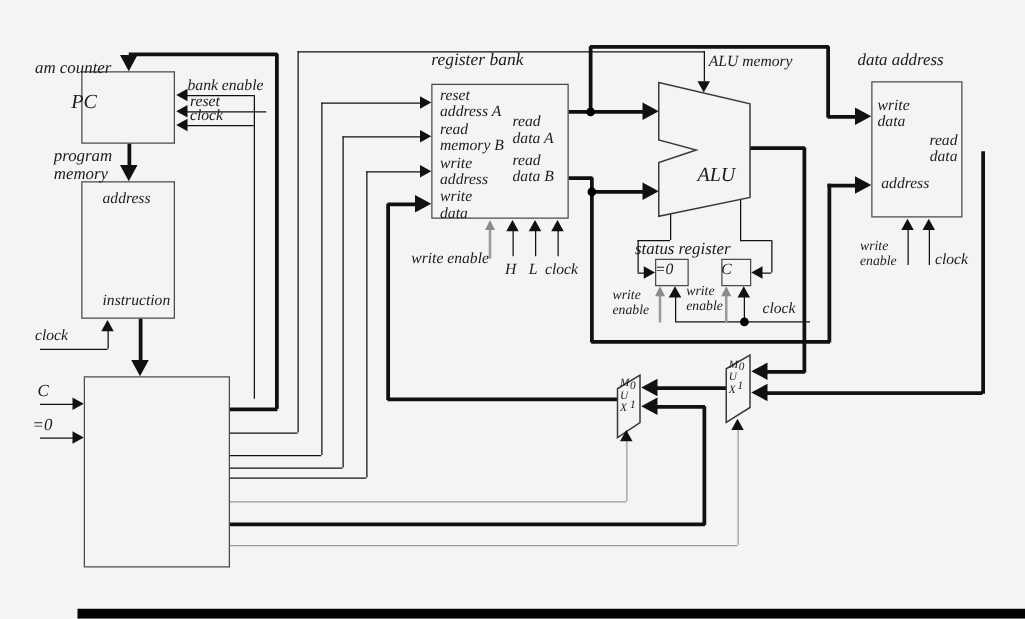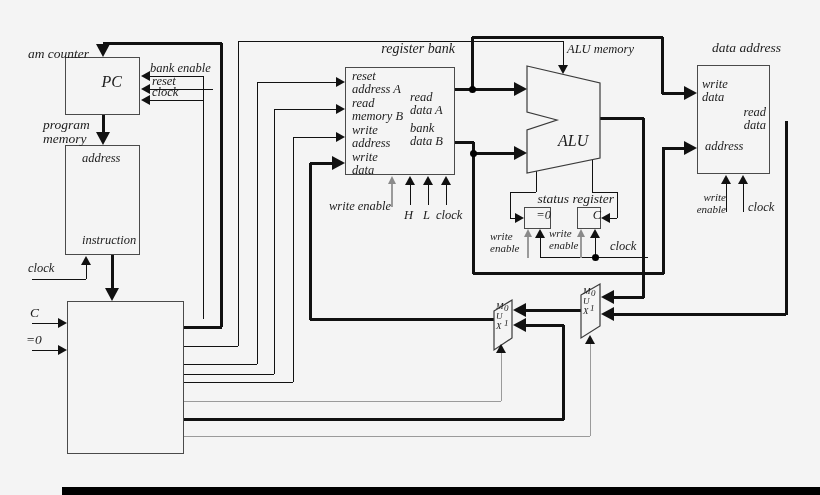--- a/index.html
+++ b/index.html
@@ -2,21 +2,21 @@
 <html><head>
 <meta charset="utf-8">
 <style>
   html,body{margin:0;padding:0;}
   #stage{position:relative;width:820px;height:495px;background:#f4f4f4;overflow:hidden;
          font-family:"Liberation Serif","DejaVu Serif",serif;}
   .box{position:absolute;border:1px solid #4a4a4a;background:transparent;box-sizing:border-box;}
   .lbl{position:absolute;font-style:italic;color:#1b1b1b;font-size:12.5px;white-space:nowrap;
        line-height:1.05;z-index:5;}
   .wrap{white-space:normal;}
-  .ctr{text-align:right;}
+  .ctr{text-align:left;}
   .rgt{text-align:right;}
   .fs11{font-size:11px;}
   .fs13{font-size:13.5px;}
   .fs14{font-size:14px;}
   .fs16{font-size:16px;}
   .mux{font-size:9px;}
   .wire{position:absolute;z-index:1;}
   .arr{position:absolute;width:0;height:0;z-index:6;}
   .dot{position:absolute;width:7px;height:7px;border-radius:50%;background:#000;z-index:6;}
   svg.shapes{position:absolute;left:0;top:0;z-index:4;pointer-events:none;}
@@ -35,38 +35,38 @@
   <div class="box" style="left:577px;top:207px;width:24px;height:22px;"></div>
   <div class="box" style="left:697px;top:65px;width:73px;height:109px;"></div>
 
   <svg class="shapes" width="820" height="495">
     <polygon points="527,66 600,83 600,158 527,173 527,130 557,120 527,112" fill="#f4f4f4" stroke="#3a3a3a" stroke-width="1.2"></polygon>
     <polygon points="494,311 512,300 512,338 494,350" fill="#f4f4f4" stroke="#3a3a3a" stroke-width="1.2"></polygon>
     <polygon points="581,295 600,284 600,326 581,338" fill="#f4f4f4" stroke="#3a3a3a" stroke-width="1.2"></polygon>
   </svg>
 
   <div class="lbl fs13" style="left:28px;top:47px;">am counter</div>
-  <div class="lbl fs16 ctr" style="left:47px;top:74px;width:75px;">PC</div>
+  <div class="lbl fs16 ctr" style="left:57px;top:74px;width:75px;">PC</div>
   <div class="lbl" style="left:150px;top:62px;">bank enable</div>
   <div class="lbl" style="left:152px;top:75px;">reset</div>
   <div class="lbl" style="left:152px;top:86px;">clock</div>
   <div class="lbl fs13 wrap" style="left:43px;top:118px;width:64px;">program memory</div>
   <div class="lbl" style="left:82px;top:152px;">address</div>
   <div class="lbl" style="left:82px;top:234px;">instruction</div>
   <div class="lbl" style="left:28px;top:262px;">clock</div>
   <div class="lbl fs13" style="left:30px;top:306px;">C</div>
   <div class="lbl fs13" style="left:26px;top:333px;">=0</div>
 
   <div class="lbl fs14 ctr" style="left:345px;top:42px;width:110px;">register bank</div>
   <div class="lbl wrap" style="left:352px;top:70px;width:62px;">reset address A</div>
   <div class="lbl wrap" style="left:352px;top:97px;width:62px;">read memory B</div>
   <div class="lbl wrap" style="left:352px;top:124px;width:40px;">write address</div>
   <div class="lbl wrap" style="left:352px;top:151px;width:40px;">write data</div>
   <div class="lbl wrap" style="left:410px;top:91px;width:44px;">read data A</div>
-  <div class="lbl wrap" style="left:410px;top:122px;width:44px;">bank data B</div>
+  <div class="lbl wrap" style="left:410px;top:122px;width:44px;">read data B</div>
   <div class="lbl" style="left:329px;top:200px;">write enable</div>
   <div class="lbl" style="left:404px;top:209px;">H</div>
   <div class="lbl" style="left:423px;top:209px;">L</div>
   <div class="lbl" style="left:436px;top:209px;">clock</div>
 
   <div class="lbl" style="left:567px;top:43px;">ALU memory</div>
   <div class="lbl fs16" style="left:558px;top:105px;margin-top:28px;">ALU</div>
 
   <div class="lbl fs13 ctr" style="left:508px;top:192px;width:106px;">status register</div>
   <div class="lbl ctr" style="left:524px;top:209px;width:27px;">=0</div>

